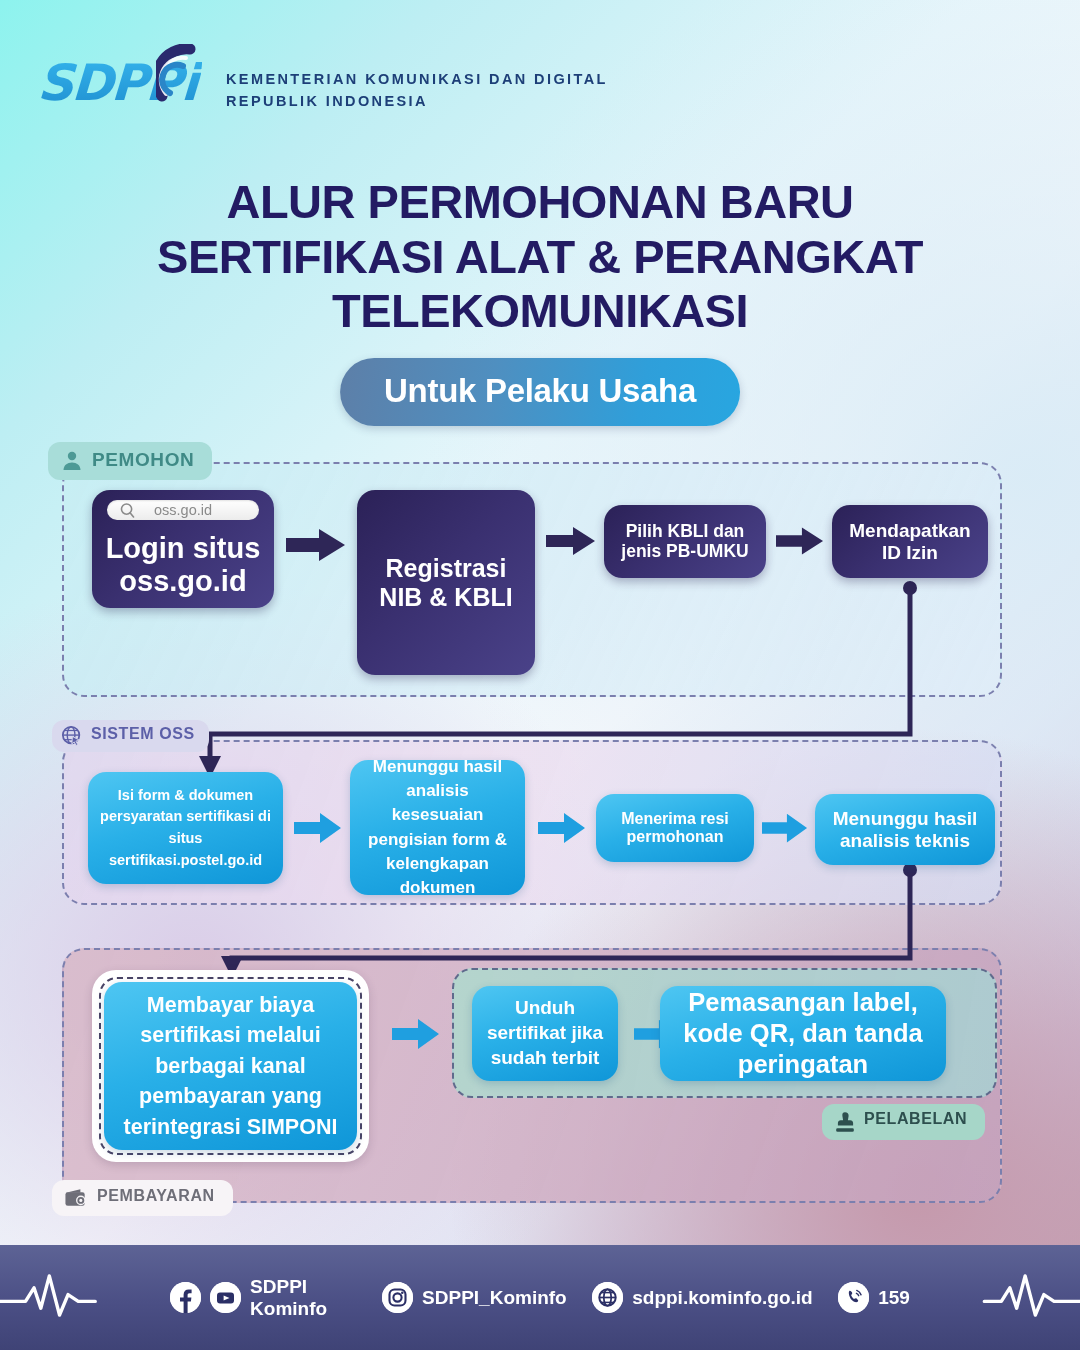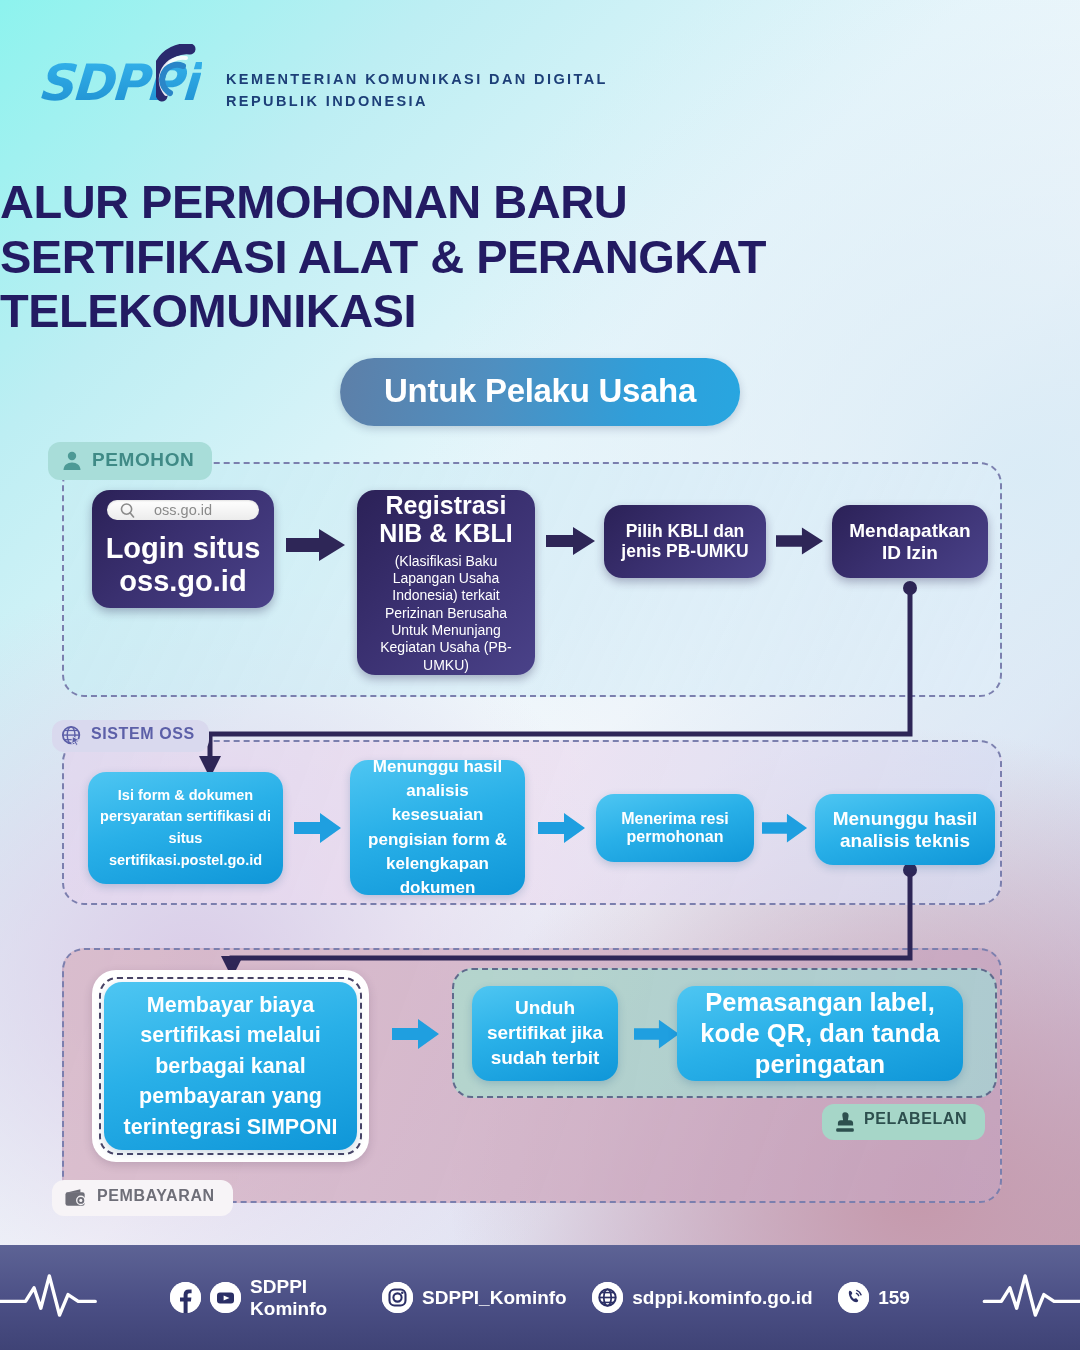--- a/index.html
+++ b/index.html
@@ -27,21 +27,21 @@
   .logo-arc { position:absolute; left:114px; top:4px; }
   .min-txt { margin-left:16px; padding-top:28px; }
   .min-txt div {
     font-family:"Liberation Sans", sans-serif;
     font-weight:700; font-size:14.5px; letter-spacing:2.4px;
     color:#1d3f78; line-height:1.55;
   }
 
   
   .title {
-    position:absolute; left:0; right:0; top:175px; 
+    position:absolute; left:0; right:0; top:175px; text-align:center;
     font-family:"Liberation Sans", sans-serif;
     font-weight:700; font-size:47px; line-height:1.16;
     color:#231b63; letter-spacing:-.5px;
   }
   .subpill {
     position:absolute; left:50%; transform:translateX(-50%); top:358px;
     padding:14px 44px 16px; border-radius:40px;
     background:linear-gradient(100deg,#5d7fa8 0%,#4f8fc0 38%,#2f9fda 75%,#28a6e0 100%);
     color:#fff; font-weight:700; font-size:33px; letter-spacing:-.3px;
     box-shadow:0 3px 9px rgba(40,60,100,.22);
@@ -112,21 +112,21 @@
   .whiteframe { position:absolute; left:92px; top:970px; width:277px; height:192px;
     background:#fff; border-radius:24px; box-shadow:0 3px 10px rgba(60,40,70,.18); }
   .whiteframe::after { content:""; position:absolute; inset:7px;
     border:2px dashed #4a4466; border-radius:18px; pointer-events:none; }
   #c-bayar { left:104px; top:982px; width:253px; height:168px; }
   #c-bayar .ttl { font-size:21.5px; line-height:1.42; }
 
   #c-unduh { left:472px; top:986px; width:146px; height:95px; }
   #c-unduh .ttl { font-size:19px; line-height:1.3; }
 
-  #c-label { left:677px; top:986px; width:286px; height:95px; }
+  #c-label { left:660px; top:986px; width:286px; height:95px; }
   #c-label .ttl { font-size:25.5px; line-height:1.22; }
 
   
   .arrow { position:absolute; }
 
   
   .conn { position:absolute; left:0; top:0; width:1080px; height:1350px;
           pointer-events:none; }
 
   
@@ -229,21 +229,20 @@
   </div>
   <div class="ttl">Login situs oss.go.id</div>
 </div>
 
 <svg class="arrow" style="left:286px; top:528px;" width="60" height="34" viewBox="0 0 60 34">
   <path d="M0 10 H33 V1 L59 17 L33 33 V24 H0 Z" fill="#2e2657"></path>
 </svg>
 
 <div class="card dark" id="c-reg">
   <div class="ttl">Registrasi NIB &amp; KBLI</div>
-  <div class="sub">(Klasifikasi Baku Lapangan Usaha Indonesia) terkait Perizinan Berusaha Untuk Menunjang Kegiatan Usaha (PB-UMKU)</div>
 </div>
 
 <svg class="arrow" style="left:546px; top:526px;" width="50" height="30" viewBox="0 0 50 30">
   <path d="M0 9 H27 V1 L49 15 L27 29 V21 H0 Z" fill="#2e2657"></path>
 </svg>
 
 <div class="card dark" id="c-kbli">
   <div class="ttl">Pilih KBLI dan jenis PB-UMKU</div>
 </div>
 

